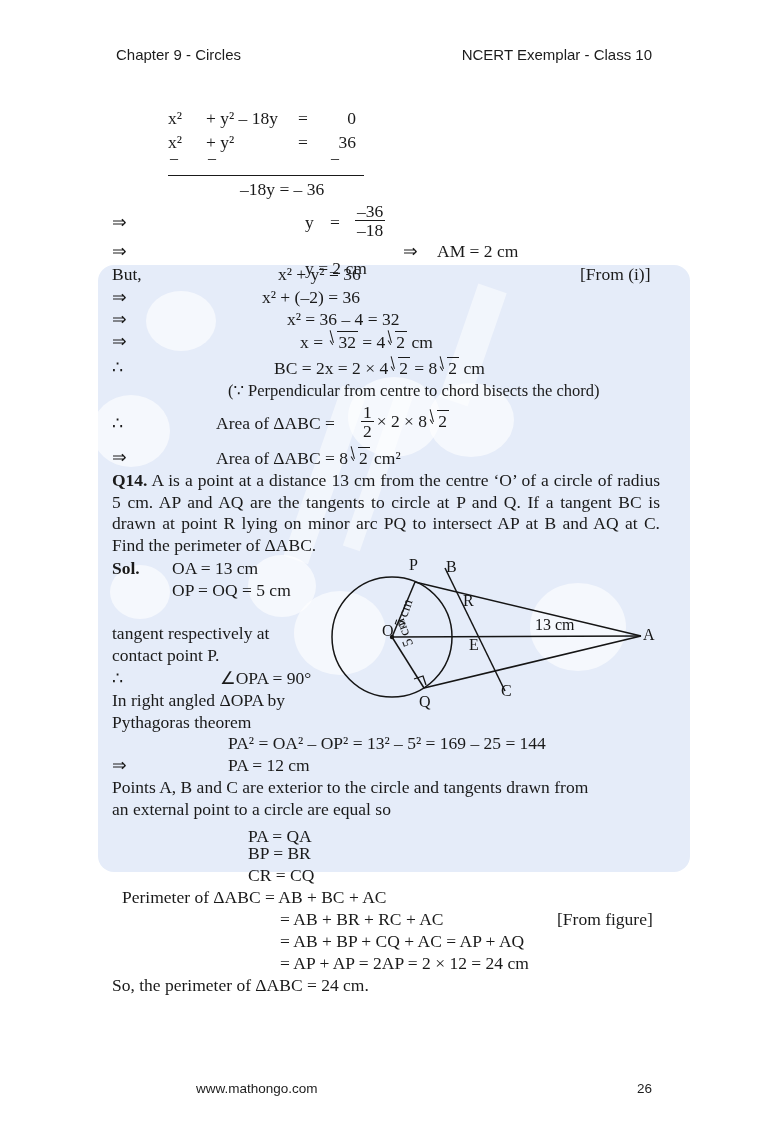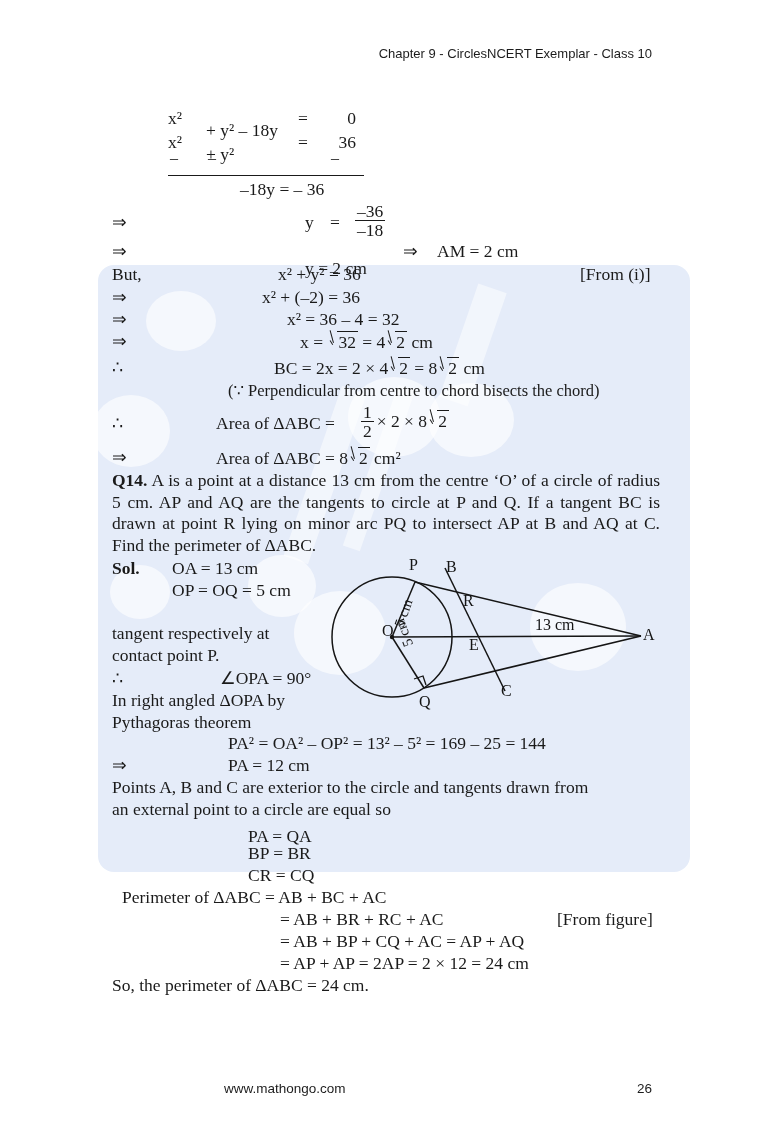--- a/index.html
+++ b/index.html
@@ -21,23 +21,23 @@
     height: 1146px;
   }
 
   
   .header {
     position: absolute;
     top: 46px;
     left: 116px;
     width: 536px;
     display: flex;
-    justify-content: flex-end;
+    justify-content: space-between;
     font-family: "Liberation Sans", sans-serif;
-    font-size: 13px;
+    font-size: 15px;
     color: #1c1c1c;
   }
 
   
   .highlight-band {
     position: absolute;
     left: 98px;
     top: 265px;
     width: 592px;
     height: 607px;
@@ -115,21 +115,21 @@
 
   
   .sub-block { position: absolute; left: 168px; top: 108px; }
   .sub-line {
     position: relative;
     height: 24px;
     font-size: 17.5px;
     white-space: nowrap;
   }
   .c-x  { position: absolute; left: 0px;  }
-  .c-y  { position: absolute; left: 38px; margin-top: 12px; }
+  .c-y  { position: absolute; left: 38px; }
   .c-eq { position: absolute; left: 130px;}
   .c-r  { position: absolute; left: 162px; text-align: right; width: 26px; }
   .minus-row { position: relative; height: 17px; }
   .m1 { position: absolute; left: 2px;   top: -7px; }
   .m2 { position: absolute; left: 40px;  top: -7px; }
   .m3 { position: absolute; left: 163px; top: -7px; }
   .sub-rule {
     width: 196px;
     height: 1.3px;
     background: #1a1a1a;
@@ -163,21 +163,21 @@
     position: absolute;
     top: 1081px;
     left: 116px;
     width: 536px;
     display: flex;
     justify-content: space-between;
     font-family: "Liberation Sans", sans-serif;
     font-size: 13.5px;
     color: #1c1c1c;
   }
-  .footer .url { margin-left: 108px; }
+  .footer .url { margin-left: 80px; }
 </style>
 </head>
 <body>
 
 <div class="page">
 
   <div class="header">
     <span>Chapter 9 - Circles</span>
     <span>NCERT Exemplar - Class 10</span>
   </div>

